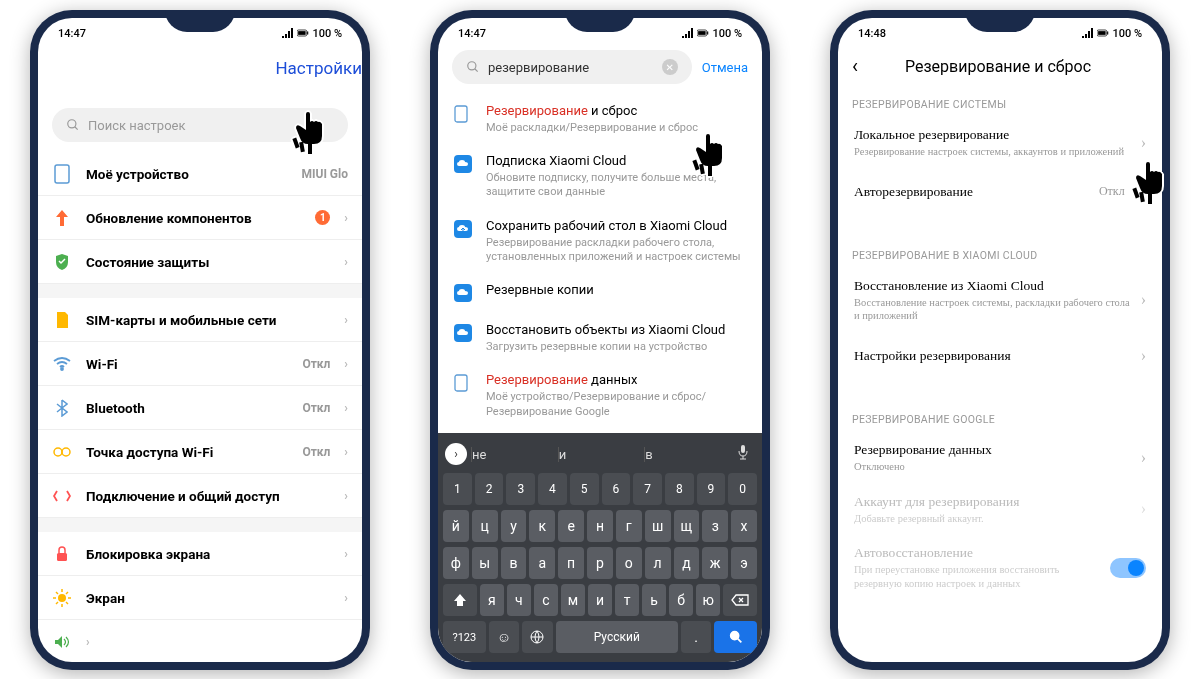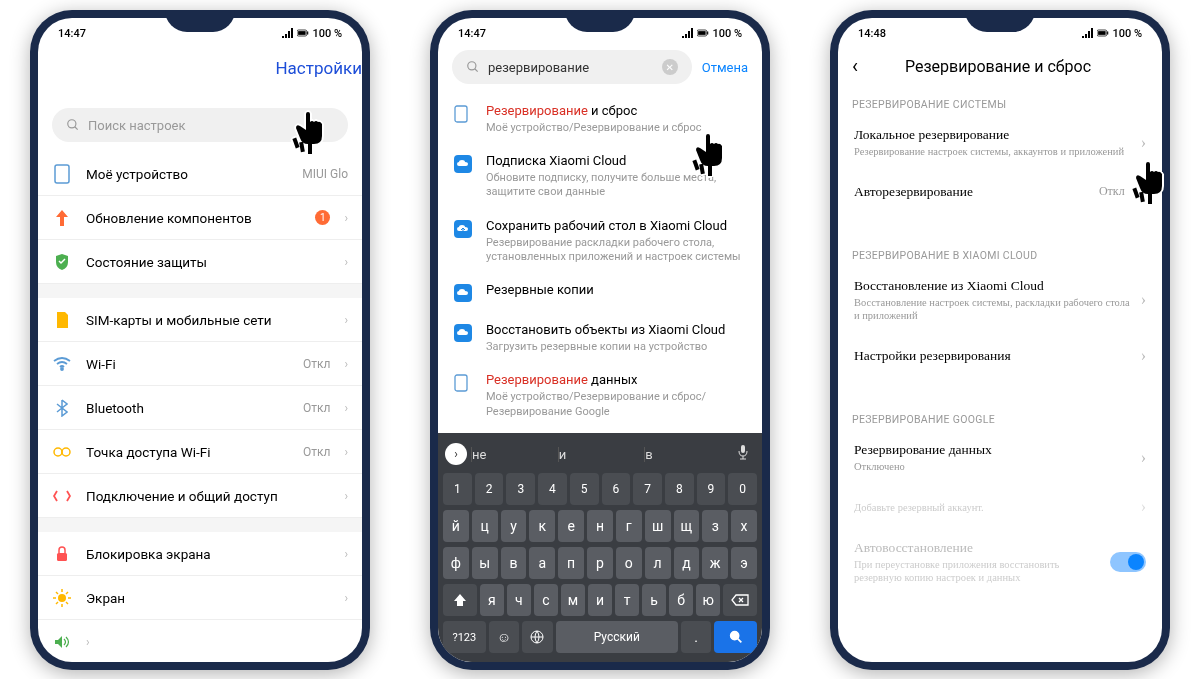--- a/index.html
+++ b/index.html
@@ -102,20 +102,21 @@
   .list { padding: 0 0; }
   .row {
     display: flex;
     align-items: center;
     padding: 11px 14px;
     gap: 14px;
     border-bottom: 0.5px solid #eee;
     font-size: 13.5px;
     color: #000;
     min-height: 44px;
+    font-weight: bold;
   }
   .row:last-child { border-bottom: none; }
   .row .icon {
     width: 20px; height: 20px;
     display: flex;
     align-items: center;
     justify-content: center;
     flex-shrink: 0;
   }
   .row .label { flex: 1; }
@@ -432,21 +433,21 @@
       </div>
       <span class="cancel">Отмена</span>
     </div>
     <div>
       <div class="result-row">
         <span class="icon"><svg width="14" height="18" viewBox="0 0 14 18">
               <rect x="1" y="1" width="12" height="16" rx="2" fill="none" stroke="#5b9bd5" stroke-width="1.3"></rect>
             </svg></span>
         <div class="result-text">
           <div class="result-title"><span class="hl">Резервирование</span><span> и сброс</span></div>
-          <div class="result-sub">Моё устройство/Резервирование и сброс</div>
+          <div class="result-sub">Моё раскладки/Резервирование и сброс</div>
         </div>
       </div>
       <div class="result-row">
         <span class="icon"><svg width="18" height="18" viewBox="0 0 18 18">
               <rect width="18" height="18" rx="4" fill="#1e88e5"></rect>
               <path d="M5 11 Q3 11 3 9 Q3 7 5 7 Q5 5 8 5 Q11 5 11 7 Q14 7 14 9 Q14 11 12 11 Z" fill="#fff"></path>
             </svg></span>
         <div class="result-text">
           <div class="result-title">Подписка Xiaomi Cloud</div>
           <div class="result-sub">Обновите подписку, получите больше места, защитите свои данные</div>
@@ -643,20 +644,21 @@
     <div class="section-header">РЕЗЕРВИРОВАНИЕ GOOGLE</div>
     <div class="setting-row">
       <div class="setting-text">
         <div class="setting-title">Резервирование данных</div>
         <div class="setting-sub">Отключено</div>
       </div>
       <span class="chevron" style="color:#bbb;">›</span>
     </div>
     <div class="setting-row">
       <div class="setting-text">
+        <div class="setting-title disabled">Аккаунт для резервирования</div>
         <div class="setting-sub disabled">Добавьте резервный аккаунт.</div>
       </div>
       <span class="chevron" style="color:#ddd;">›</span>
     </div>
     <div class="setting-row">
       <div class="setting-text">
         <div class="setting-title disabled">Автовосстановление</div>
         <div class="setting-sub disabled">При переустановке приложения восстановить резервную копию настроек и данных</div>
       </div>
       <span class="toggle"></span>

